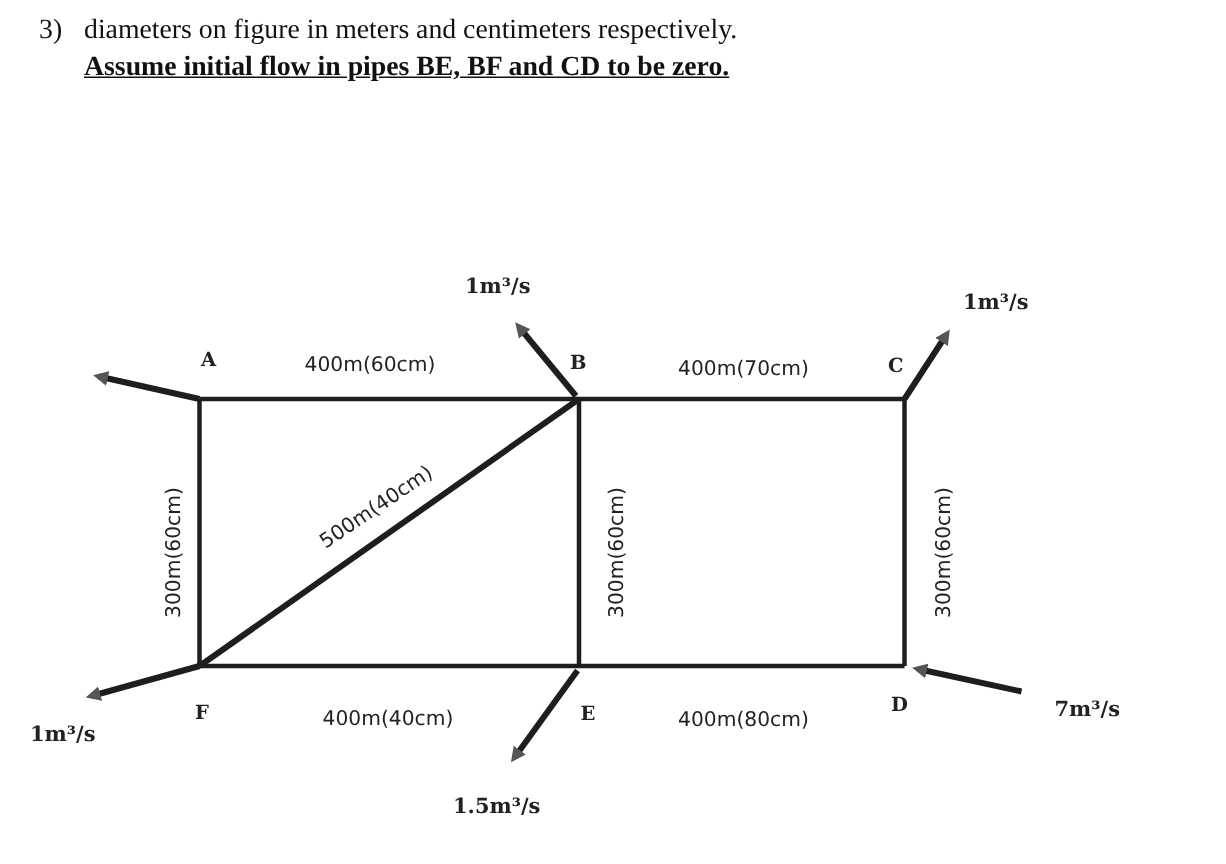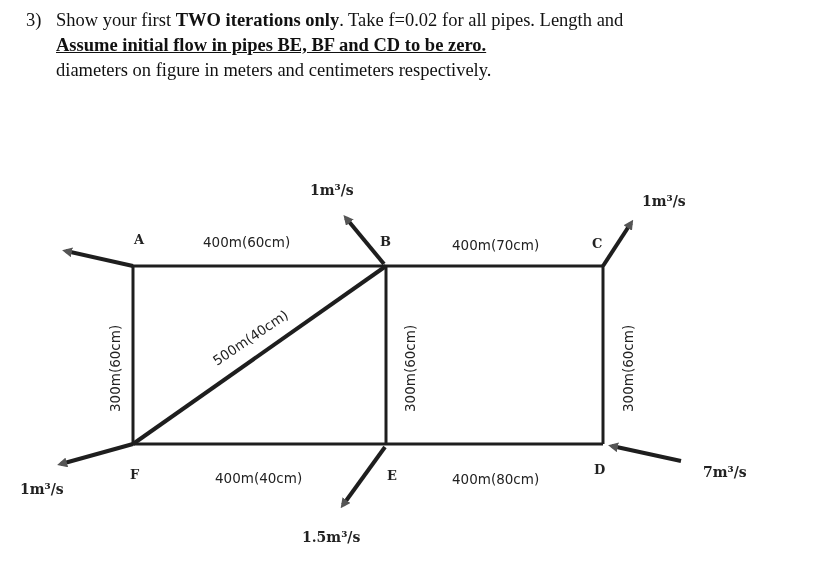--- a/index.html
+++ b/index.html
@@ -16,27 +16,24 @@
   .plabel { font-family:"DejaVu Sans", sans-serif; font-size:13.5px; fill:#222; }
   .flow { font-family:"DejaVu Serif", serif; font-weight:bold; font-size:14px; fill:#222; }
 </style>
 </head>
 <body>
 
 <div class="problem">
   <div class="line">
     <span class="num">3)</span>
   </div>
-  <div class="line indent">
-    <span>Show your first </span><span class="bold">TWO iterations only</span><span>. Take f=0.02 for all pipes. Length and</span>
-  </div>
+  <div class="line indent">diameters on figure in meters and centimeters respectively.</div>
   <div class="line indent">
     <span class="underline">Assume initial flow in pipes BE, BF and CD to be zero.</span>
   </div>
-  <div class="line indent">diameters on figure in meters and centimeters respectively.</div>
 </div>
 
 <svg width="817" height="576" viewBox="0 0 817 576">
   <defs>
     <marker id="ah" markerWidth="10" markerHeight="10" refX="6" refY="5" orient="auto" markerUnits="userSpaceOnUse" viewBox="0 0 10 10">
       <path d="M0,0 L10,5 L0,10 z" fill="#555"></path>
     </marker>
   </defs>
 
   <g stroke="#1e1e1e" stroke-width="3" fill="none">

